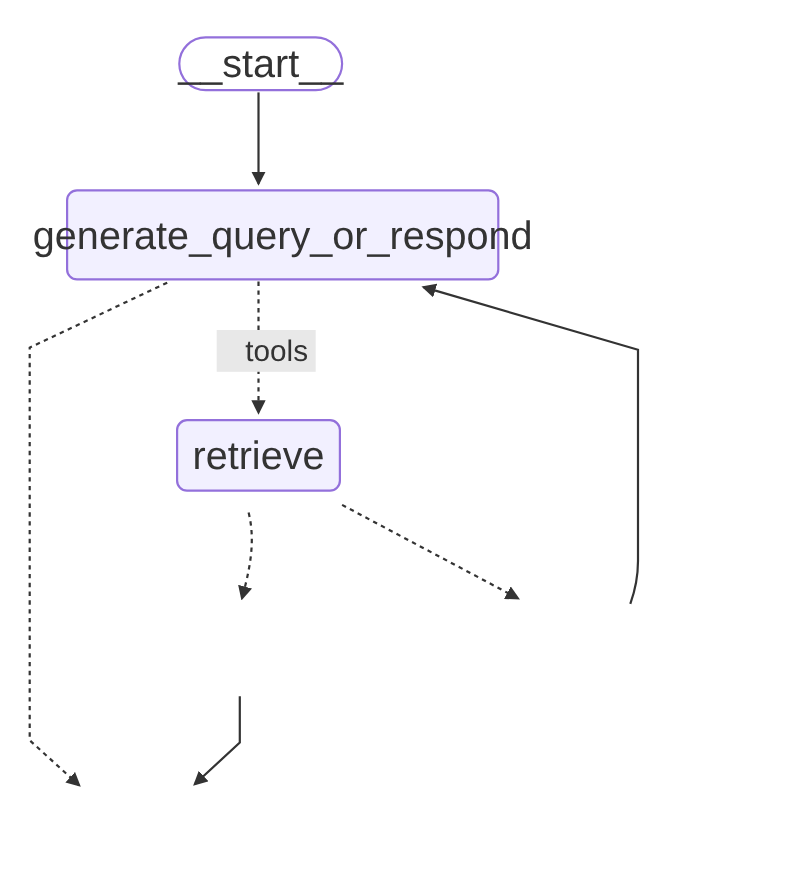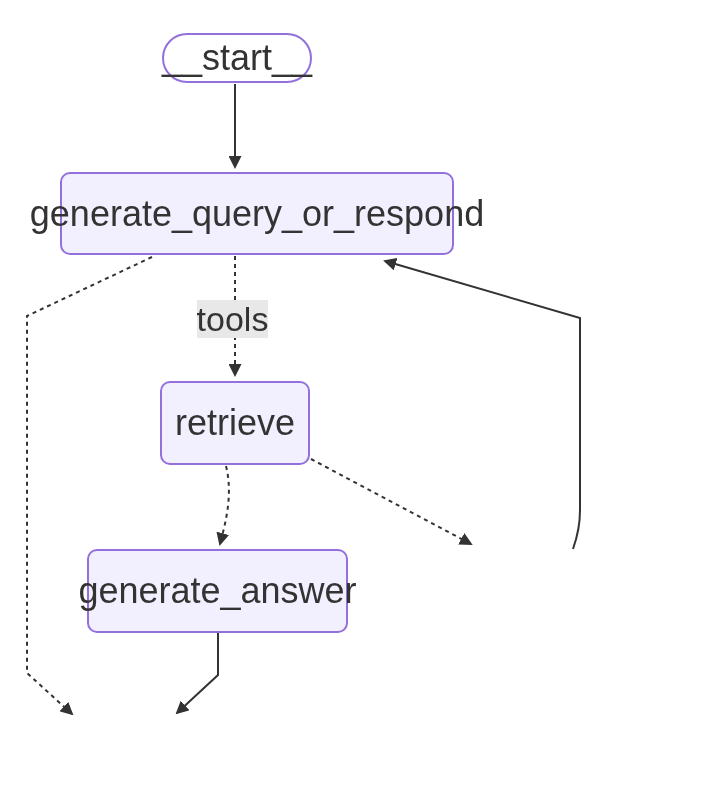--- a/index.html
+++ b/index.html
@@ -22,21 +22,21 @@
     font-size:36px;line-height:1.2;white-space:nowrap;
   }
   .node.rect{border-radius:10px}
   .node.stadium{border-radius:999px}
   .node.first{background:var(--start-fill,#ffffff)}
   .node.last{background:var(--end-fill,#bfb6fc)}
   .edge-label{
     position:absolute;display:flex;align-items:center;justify-content:center;
     background:var(--edge-label-bg,#e8e8e8);
     color:var(--text,#333333);
-    font-size:34px;white-space:nowrap;
+    font-size:27px;white-space:nowrap;padding-left:19px;
   }
 </style>
 </head>
 <body>
 
 <div class="canvas">
 
   <svg class="edges-layer" width="720" height="807" viewBox="0 0 720 807" xmlns="http://www.w3.org/2000/svg">
     <defs>
       <marker id="arrow" viewBox="0 0 10 10" refX="8.5" refY="5" markerWidth="6.5" markerHeight="6.5" orient="auto-start-reverse">
@@ -51,19 +51,18 @@
     <path class="edge solid" d="M573,549 C578,535 580,524 580,510 L580,318 L385,261" marker-end="url(#arrow)"></path>
     <path class="edge solid" d="M218,633 L218,675 L177,713" marker-end="url(#arrow)"></path>
   </svg>
 
   <div class="node stadium first" style="left:162px;top:33px;width:150px;height:50px;">__start__</div>
 
   <div class="node rect" style="left:38px;top:172px;width:394px;height:83px;margin-left:22px;">generate_query_or_respond</div>
 
   <div class="edge-label" style="left:197px;top:300px;width:71px;height:38px;">tools</div>
 
-  <div class="node rect" style="left:160px;top:381px;width:150px;height:84px;">retrieve</div>
+  <div class="node rect" style="left:160px;top:381px;width:150px;height:66px;">retrieve</div>
 
-  <div class="node rect" style="left:87px;top:549px;width:261px;height:84px;">generate_answer</div>
 
 
 
 </div>
 
 </body></html>

